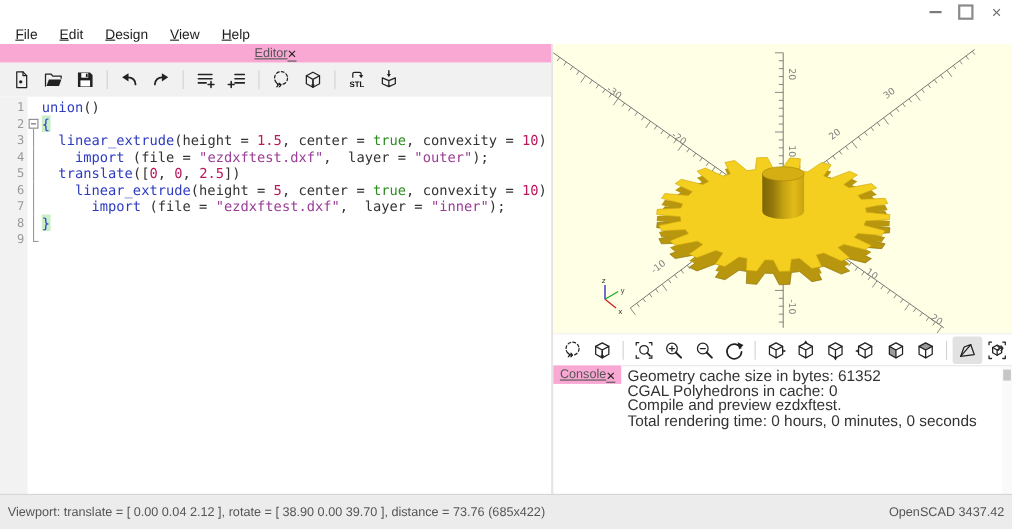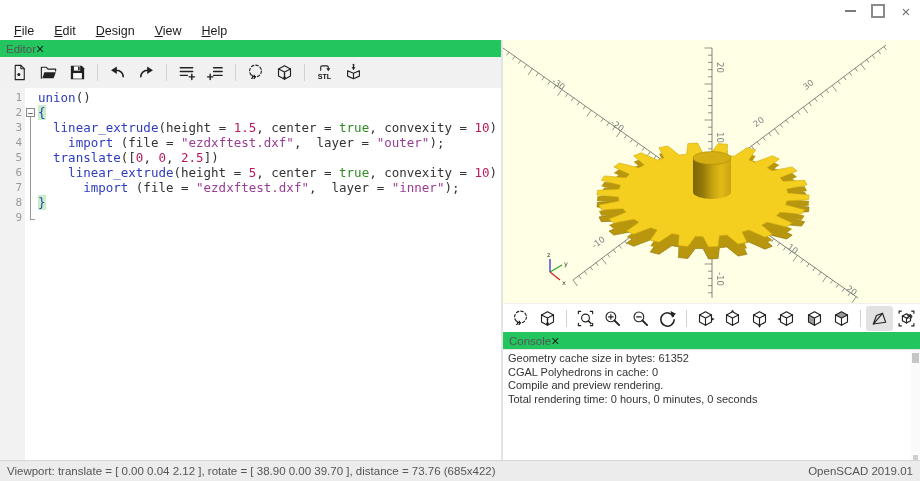--- a/index.html
+++ b/index.html
@@ -11,22 +11,22 @@
   .min-glyph{width:11px;height:2px;background:#7a7a7a;}
   .max-glyph{width:10px;height:10px;border:2px solid #8a8a8a;}
   .close-glyph{font-size:15px;color:#6e6e6e;line-height:1;}
   
   .menubar{height:18px;display:flex;align-items:flex-end;padding-left:4px;background:#fff;}
   .menu-item{padding:1px 10px 2px 10px;font-size:12.5px;color:#1c1c1c;}
   .menu-item u{text-decoration:underline;}
   
   .main{position:absolute;top:40px;left:0;right:0;bottom:19px;display:flex;}
   .editor-panel{width:501px;min-width:501px;border-right:2px solid #e4e4e4;display:flex;flex-direction:column;background:#fff;}
-  .panel-header{height:17px;background:#22c55e;display:flex;justify-content:flex-start;align-items:center;
-                padding:0 6px;font-size:11.5px;color:#555;}
+  .panel-header{height:17px;background:#f9a8d4;display:flex;justify-content:center;align-items:center;
+                padding:0 6px;font-size:11.5px;color:#555;text-decoration:underline;}
   .panel-close{font-size:14px;color:#222;line-height:1;cursor:default;}
   .editor-toolbar{height:31px;background:#f1f1f1;display:flex;align-items:center;padding-left:5px;}
   .tbtn{width:29px;height:25px;display:flex;align-items:center;justify-content:center;border:none;background:none;padding:0;}
   .tbtn.active{background:#e2e2e2;border-radius:3px;}
   .tsep{width:1px;height:17px;background:#d2d2d2;margin:0 5px;}
   .ic{stroke:#222;fill:none;stroke-width:1.2;stroke-linejoin:round;stroke-linecap:round;}
   .ic .f{fill:#222;stroke:none;}
   .ic text{fill:#111;stroke:none;font-family:"Liberation Sans",sans-serif;font-weight:bold;}
   
   .code-area{flex:1;position:relative;background:#fff;font-family:"DejaVu Sans Mono",monospace;
@@ -47,29 +47,29 @@
   .str{color:#9A3D96;}
   .bool{color:#2E8B22;}
   .brace{color:#2D3BC0;background:#C8EFC8;}
   
   .right-panel{flex:1;display:flex;flex-direction:column;min-width:0;}
   .viewport{height:263px;min-height:263px;position:relative;background:#FFFFE5;}
   .viewport svg{display:block;}
   .viewport-toolbar{height:28px;min-height:28px;background:#fff;display:flex;align-items:center;
                     padding-left:4px;position:relative;border-top:1px solid #f0f0f0;}
   .vp-overflow{position:absolute;right:7px;top:4px;font-size:13px;color:#333;font-weight:bold;}
-  .console-panel{flex:1;display:flex;flex-direction:column;min-height:0;}
+  .console-panel{flex:1;display:flex;flex-direction:row;min-height:0;}
   .console-body{flex:1;position:relative;background:#fff;border-top:1px solid #e6e6e6;
-                font-size:11px;line-height:13.6px;color:#333;padding:2px 14px 0 5px;overflow:hidden;}
+                font-size:14px;line-height:13.6px;color:#333;padding:2px 14px 0 5px;overflow:hidden;}
   .console-line{white-space:nowrap;}
   .cscroll{position:absolute;right:0;top:0;bottom:0;width:9px;background:#fafafa;}
   .cthumb{position:absolute;right:1px;top:3px;width:7px;height:10px;background:#c6c6c6;}
   .cdn{position:absolute;right:2px;bottom:2px;width:5px;height:5px;background:#cfcfcf;}
   
-  .statusbar{position:absolute;left:0;right:0;bottom:0;height:21px;background:#ececec;border-top:1px solid #d6d6d6;
+  .statusbar{position:absolute;left:0;right:0;bottom:0;height:32px;background:#ececec;border-top:1px solid #d6d6d6;
              display:flex;justify-content:space-between;align-items:center;padding:0 7px;font-size:11.5px;color:#555;box-sizing:border-box;}
 </style>
 </head>
 <body>
 
 <div class="app">
 
   <div class="titlebar">
     <div class="winbtn">
         <div class="min-glyph"></div>
@@ -541,30 +541,30 @@
           <span class="vp-overflow">»</span>
       </div>
       <div class="console-panel">
         <div class="panel-header">
           <span>Console</span>
           <span class="panel-close">×</span>
         </div>
         <div class="console-body" id="console-body">
           <div class="console-line">Geometry cache size in bytes: 61352</div>
             <div class="console-line">CGAL Polyhedrons in cache: 0</div>
-            <div class="console-line">Compile and preview rendering.</div>
+            <div class="console-line">Compile and preview ezdxftest.</div>
             <div class="console-line">Total rendering time: 0 hours, 0 minutes, 0 seconds</div>
             <div class="cscroll">
             <div class="cthumb"></div>
             <div class="cdn"></div>
           </div>
         </div>
       </div>
     </div>
 
   </div>
 
   <div class="statusbar">
     <span>Viewport: translate = [ 0.00 0.04 2.12 ], rotate = [ 38.90 0.00 39.70 ], distance = 73.76 (685x422)</span>
-    <span>OpenSCAD 2019.01</span>
+    <span>OpenSCAD 3437.42</span>
   </div>
 
 </div>
 
 </body></html>

